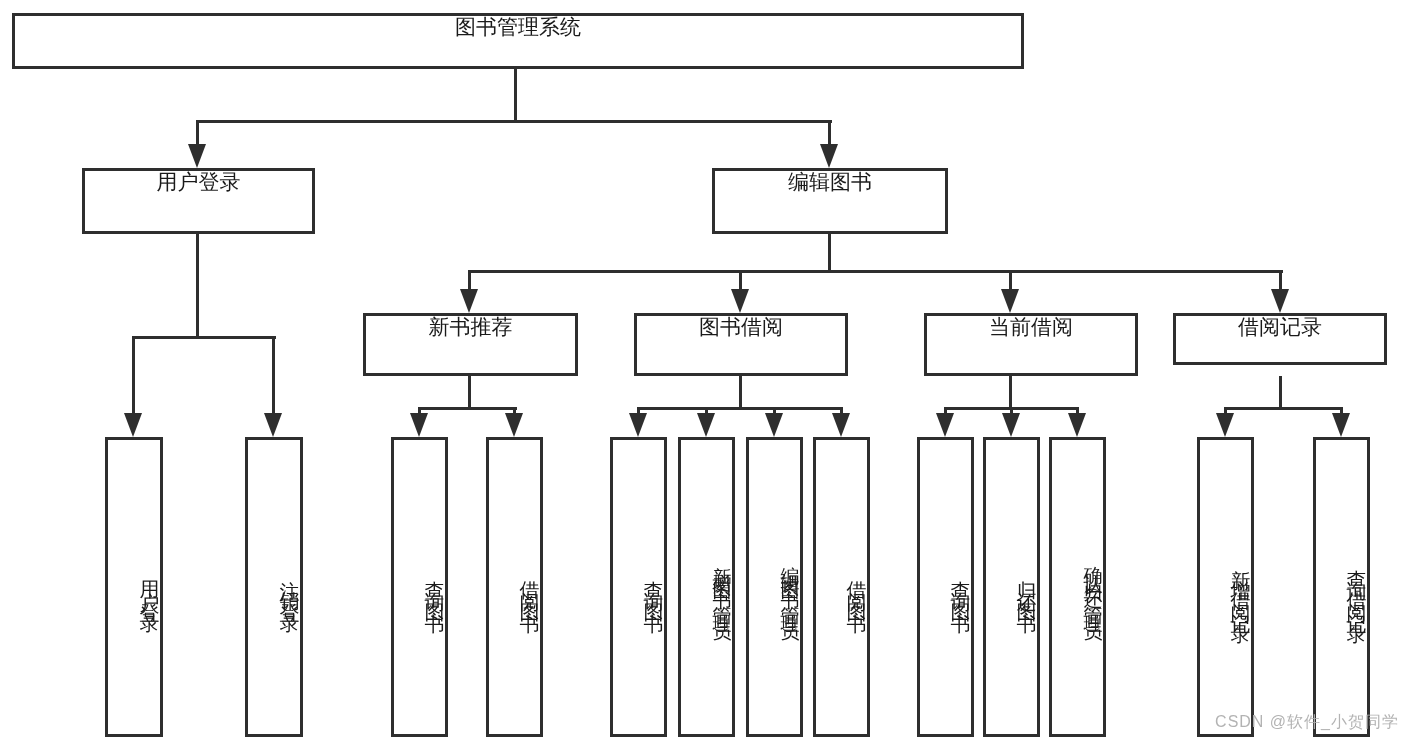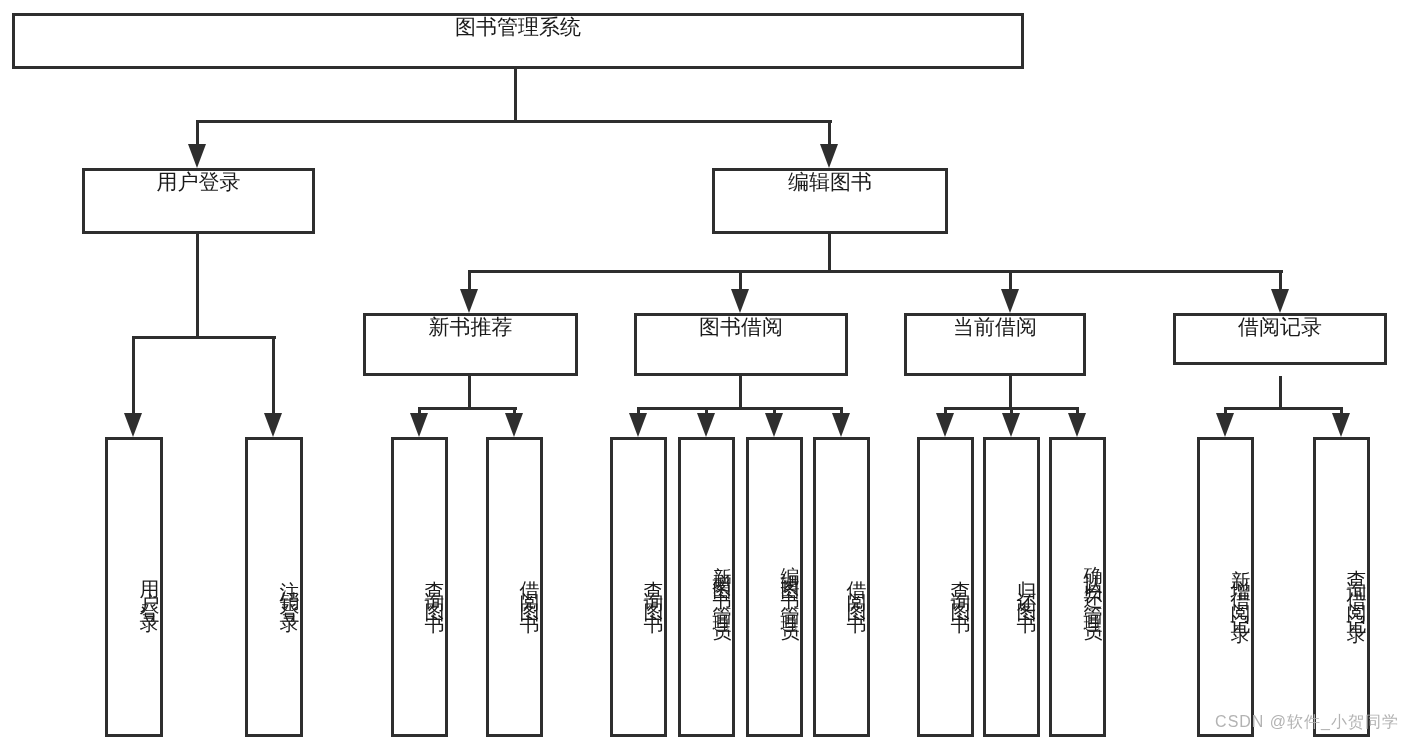--- a/index.html
+++ b/index.html
@@ -65,21 +65,21 @@
   <div class="box" style="left:712px;top:168px;width:236px;height:66px">
     <span>编辑图书</span>
   </div>
 
   <div class="box" style="left:634px;top:313px;width:214px;height:63px">
     <span>图书借阅</span>
   </div>
   <div class="box" style="left:363px;top:313px;width:215px;height:63px">
     <span>新书推荐</span>
   </div>
-  <div class="box" style="left:904px;top:313px;width:182px;height:63px">
+  <div class="box" style="left:924px;top:313px;width:214px;height:63px">
     <span>当前借阅</span>
   </div>
   <div class="box" style="left:1173px;top:313px;width:214px;height:52px">
     <span>借阅记录</span>
   </div>
 
   <div class="box vbox" style="left:105px;top:437px;width:58px;height:300px">
     <span>用户登录</span>
   </div>
   <div class="box vbox" style="left:245px;top:437px;width:58px;height:300px">

